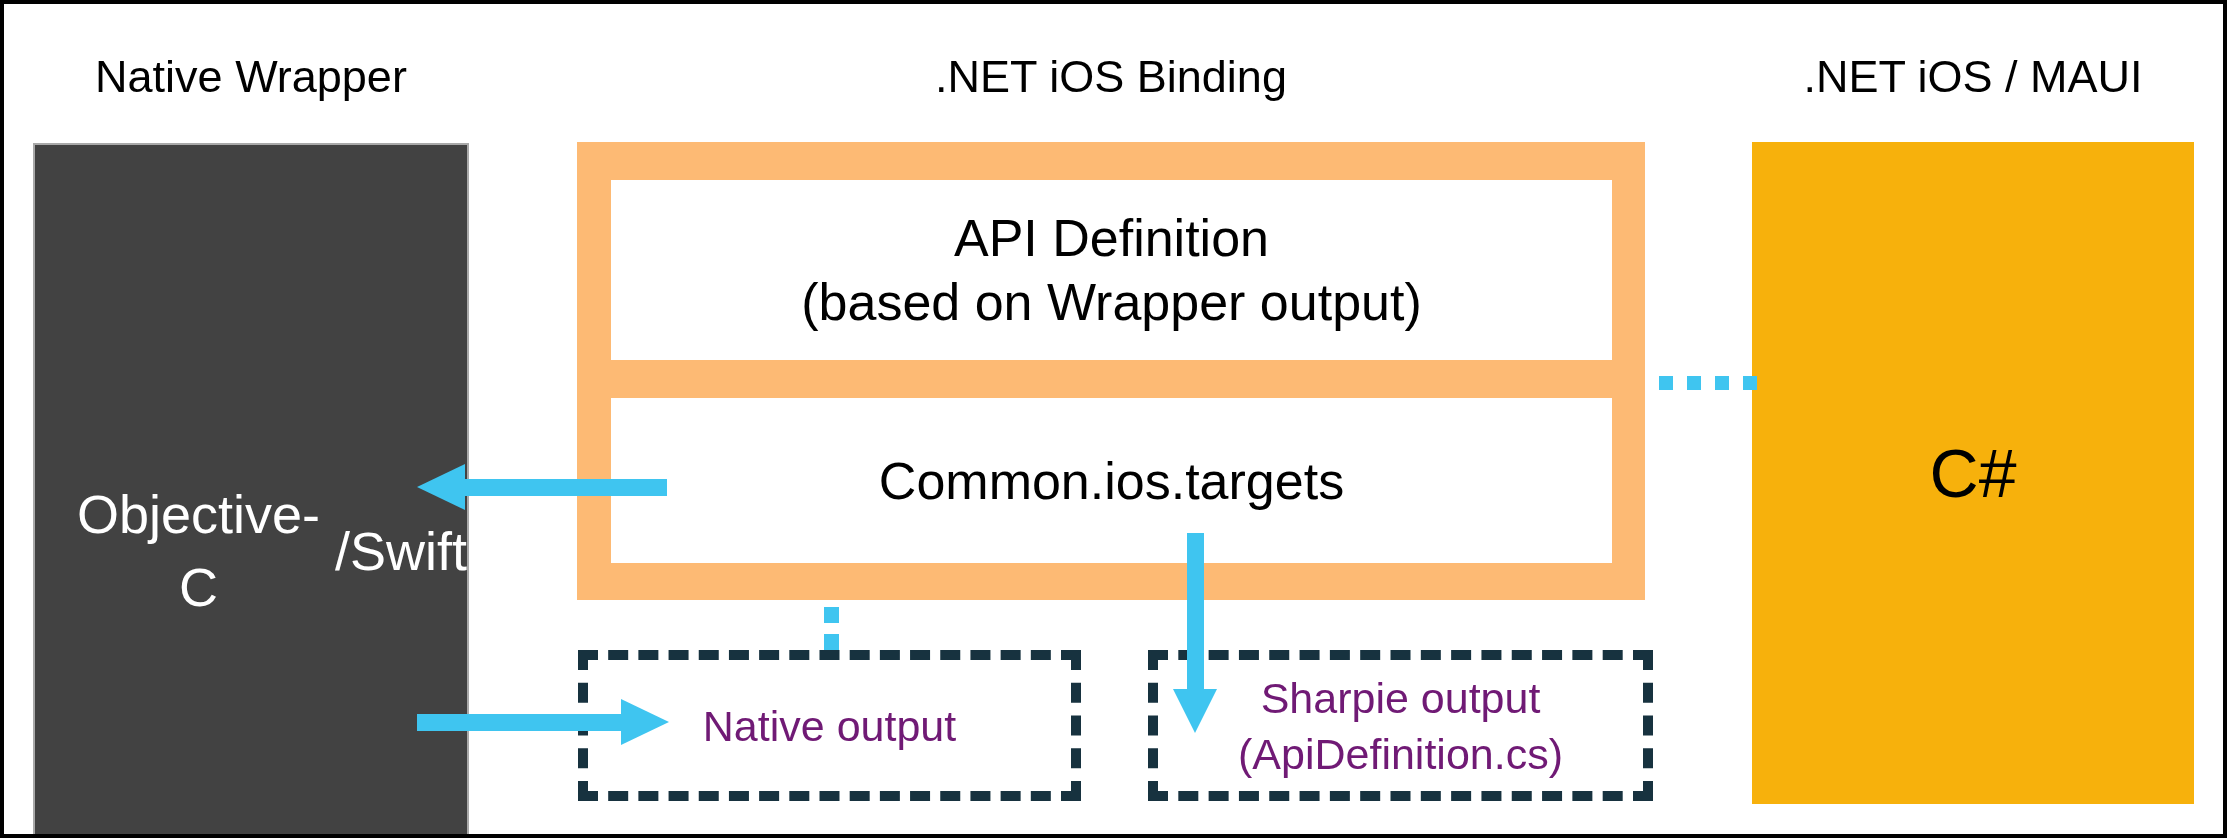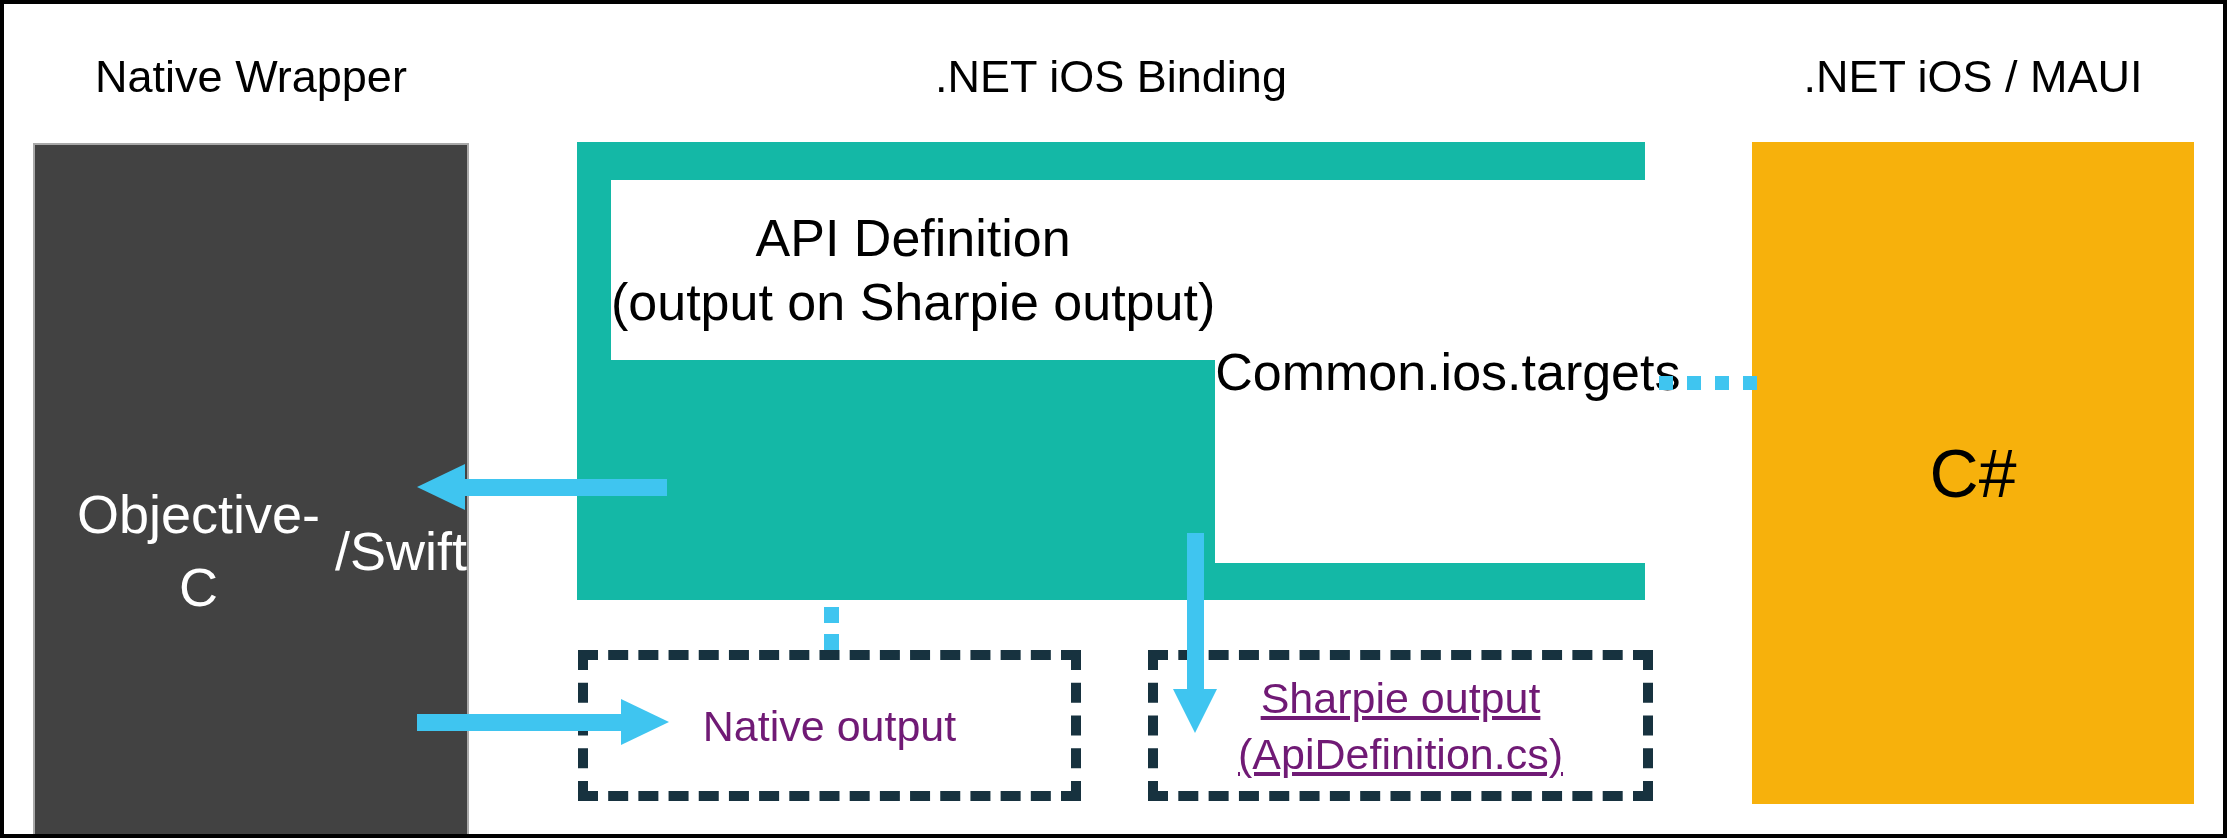--- a/index.html
+++ b/index.html
@@ -22,23 +22,23 @@
   .hdr-maui{left:1748px;width:442px;}
 
   .gray-box{
     position:absolute;left:29px;top:139px;width:436px;height:816px;
     background:#424242;border:2px solid #a9a9a9;box-sizing:border-box;
     display:flex;flex-direction:row;align-items:center;justify-content:center;
     color:#ffffff;font-size:54px;line-height:73px;text-align:center;font-weight:400;padding-left:27px;
   }
   .mid-box{
     position:absolute;left:573px;top:138px;width:1068px;height:458px;
-    background:#14b8a6;box-sizing:border-box;
+    background:#fdba74;box-sizing:border-box;
     padding:38px 33px 37px 34px;
-    display:flex;flex-direction:row;
+    display:flex;flex-direction:column;
   }
   .white-inner{
     background:#ffffff;
     display:flex;flex-direction:column;align-items:center;justify-content:center;
     color:#000000;font-size:52px;line-height:64px;text-align:center;
   }
   .white-inner.api{height:180px;flex:none;}
   .mid-gap{height:38px;flex:none;}
   .white-inner.targets{flex:1;}
 
@@ -48,21 +48,21 @@
     display:flex;align-items:center;justify-content:center;
     color:#000000;font-size:68px;font-weight:300;
   }
   .dash-box{
     position:absolute;top:646px;height:151px;box-sizing:border-box;
     border:10px dashed #17323F;background:#ffffff;
     display:flex;flex-direction:column;align-items:center;justify-content:center;
     color:#701a75;font-size:43px;line-height:56px;text-align:center;
   }
   .dash-box.native{left:574px;width:503px;}
-  .dash-box.sharpie{left:1144px;width:505px;text-decoration:underline;}
+  .dash-box.sharpie{left:1144px;width:505px;}
 
   
   .arrow{position:absolute;display:flex;align-items:center;}
   .shaft-h{height:17px;background:#3FC5F0;}
   .head-left{width:0;height:0;border-top:23px solid transparent;border-bottom:23px solid transparent;border-right:48px solid #3FC5F0;}
   .head-right{width:0;height:0;border-top:23px solid transparent;border-bottom:23px solid transparent;border-left:48px solid #3FC5F0;}
   .arrow-v{position:absolute;display:flex;flex-direction:column;align-items:center;}
   .shaft-v{width:17px;background:#3FC5F0;}
   .head-down{width:0;height:0;border-left:22px solid transparent;border-right:22px solid transparent;border-top:44px solid #3FC5F0;}
 
@@ -83,21 +83,21 @@
 
   <div class="gray-box">
     <div>Objective-C</div>
     <div>/</div>
     <div>Swift</div>
   </div>
 
   <div class="mid-box">
     <div class="white-inner api">
       <div>API Definition</div>
-      <div>(output on Sharpie output)</div>
+      <div>(based on Wrapper output)</div>
     </div>
     <div class="mid-gap"></div>
     <div class="white-inner targets">
       <div>Common.ios.targets</div>
     </div>
   </div>
 
   <div class="right-box">
     <div>C#</div>
   </div>

